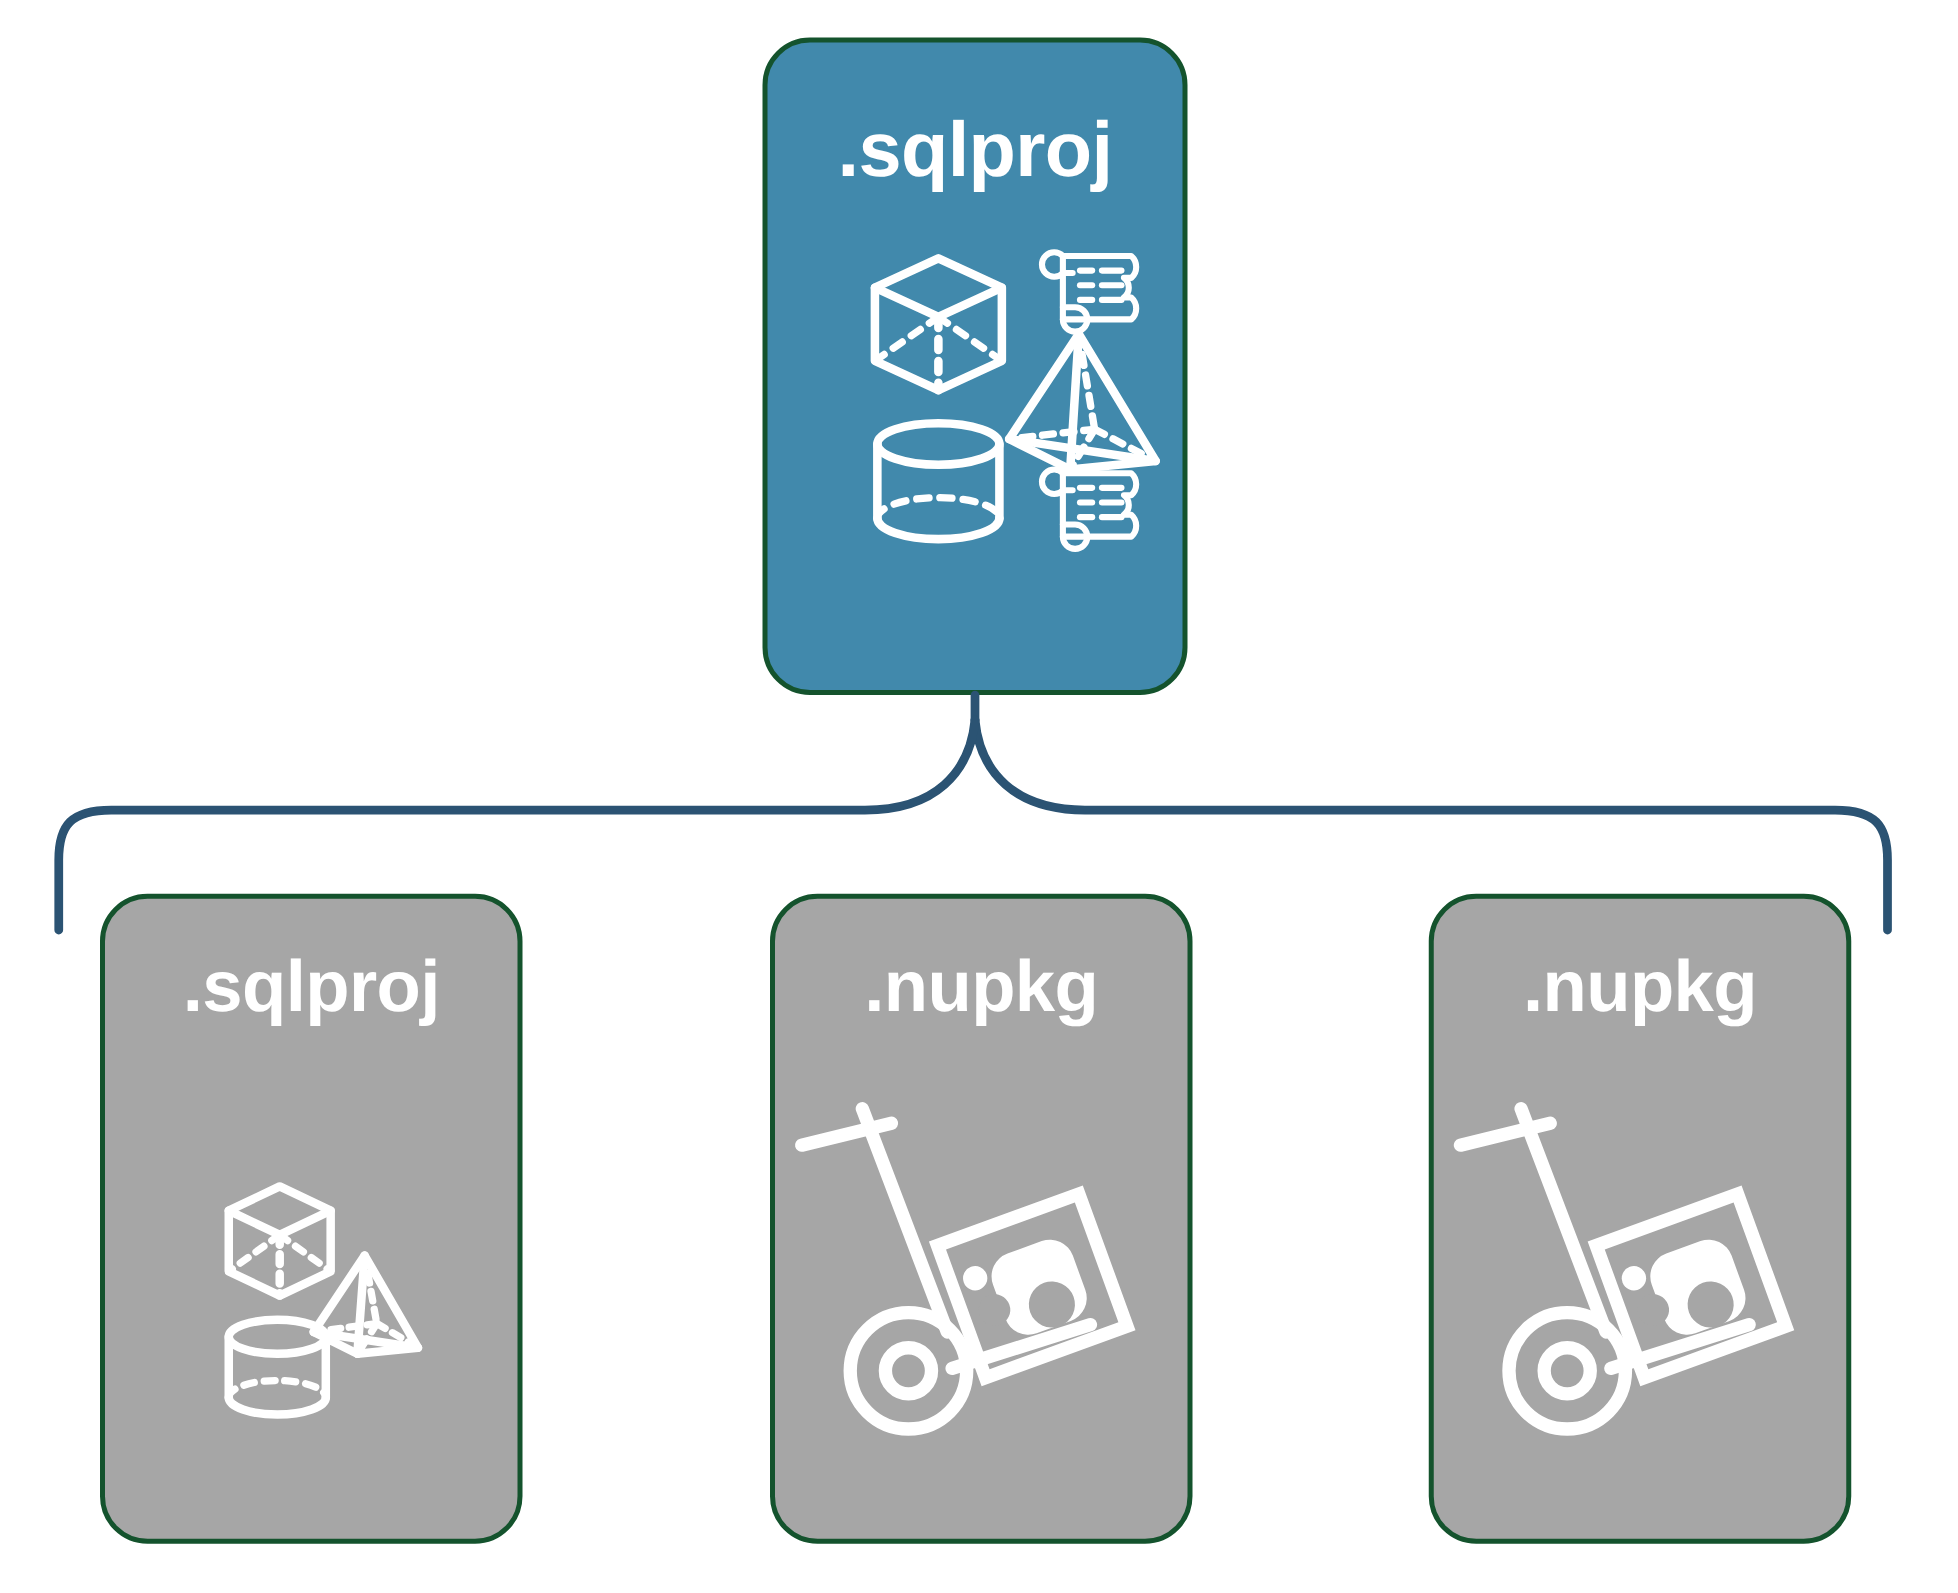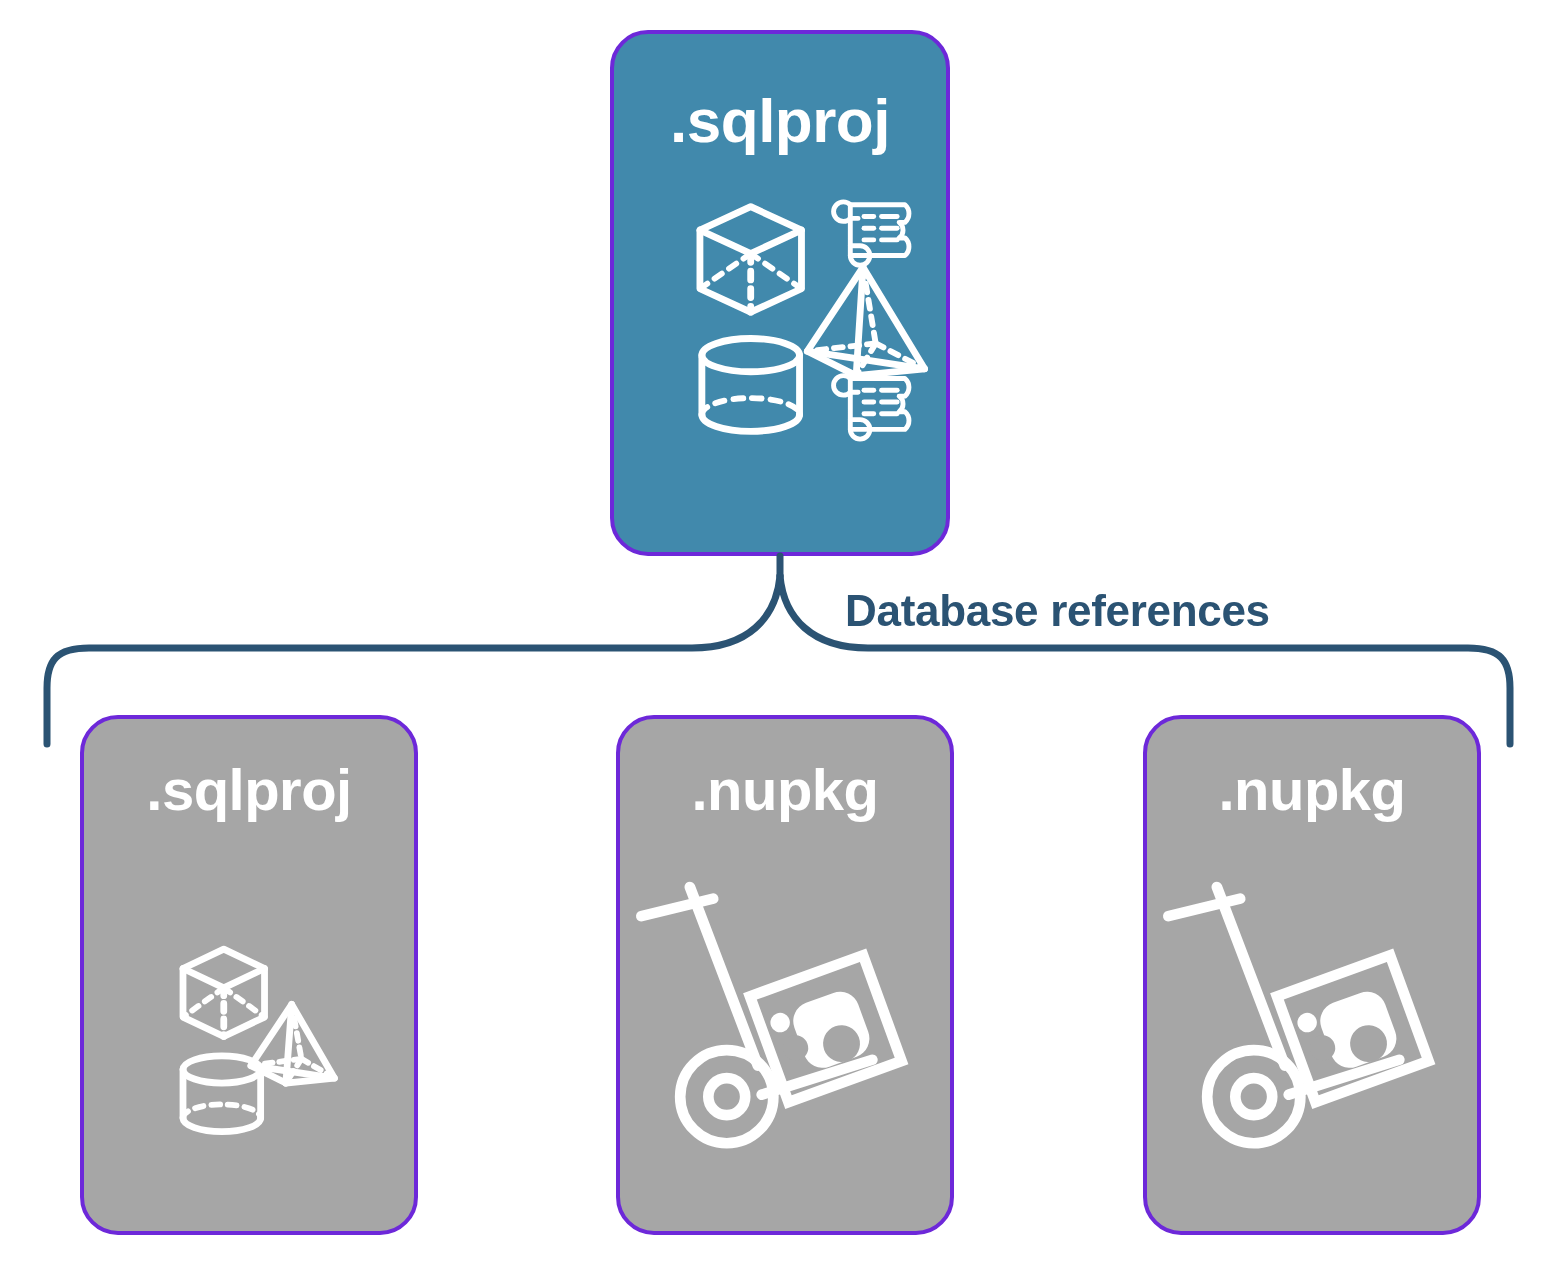--- a/index.html
+++ b/index.html
@@ -19,21 +19,21 @@
     position: absolute;
     left: 0; top: 0;
     width: 1566px;
     height: 1274px;
   }
 
   
   .node-box {
     position: absolute;
     box-sizing: border-box;
-    border: 4px solid #6d28d9;
+    border: 4px solid #14532d;
     border-radius: 38px;
     overflow: hidden;
   }
   .node-box.primary { background: #4189AC; }
   .node-box.secondary { background: #A6A6A6; }
 
   .node-title {
     position: absolute;
     left: 0;
     width: 100%;
@@ -186,21 +186,20 @@
     <g fill="none" stroke="#2B5373" stroke-width="7" stroke-linecap="round">
 
       <line x1="780" y1="8" x2="780" y2="28"></line>
 
       <path d="M780,28 C784,70 812,100 868,100 L1468,100 C1500,100 1510,112 1510,140 L1510,196"></path>
 
       <path d="M780,28 C776,70 748,100 692,100 L89,100 C57,100 47,112 47,140 L47,196"></path>
     </g>
   </svg>
 
-  <div id="brace-label">Database references</div>
 
   <div class="node-box secondary" id="node-sqlproj-ref">
     <div class="node-title">.sqlproj</div>
 
     <svg class="node-art" viewBox="0 0 340 340" xmlns="http://www.w3.org/2000/svg">
       <g fill="none" stroke="#ffffff" stroke-width="7" stroke-linejoin="round" stroke-linecap="round">
 
         <g>
           <polygon points="102,118 144,98 186,118 186,168 144,188 102,168"></polygon>
           <polyline points="102,118 144,138 186,118"></polyline>

